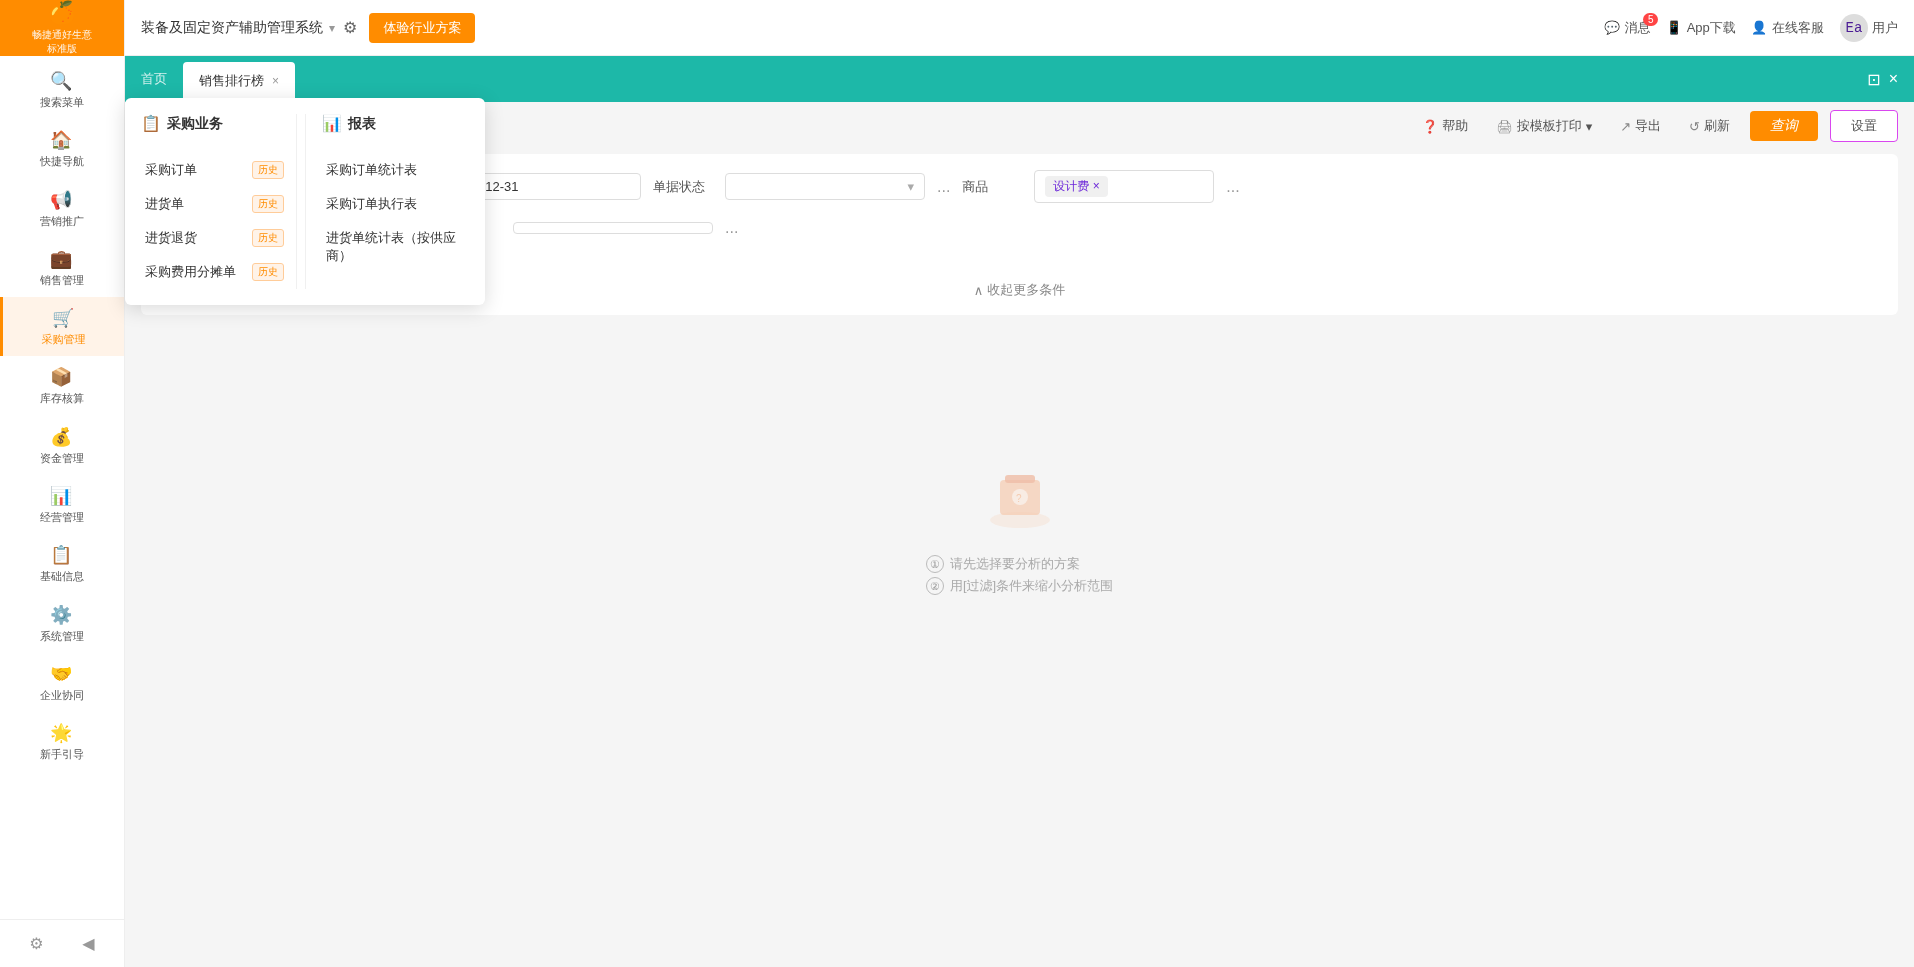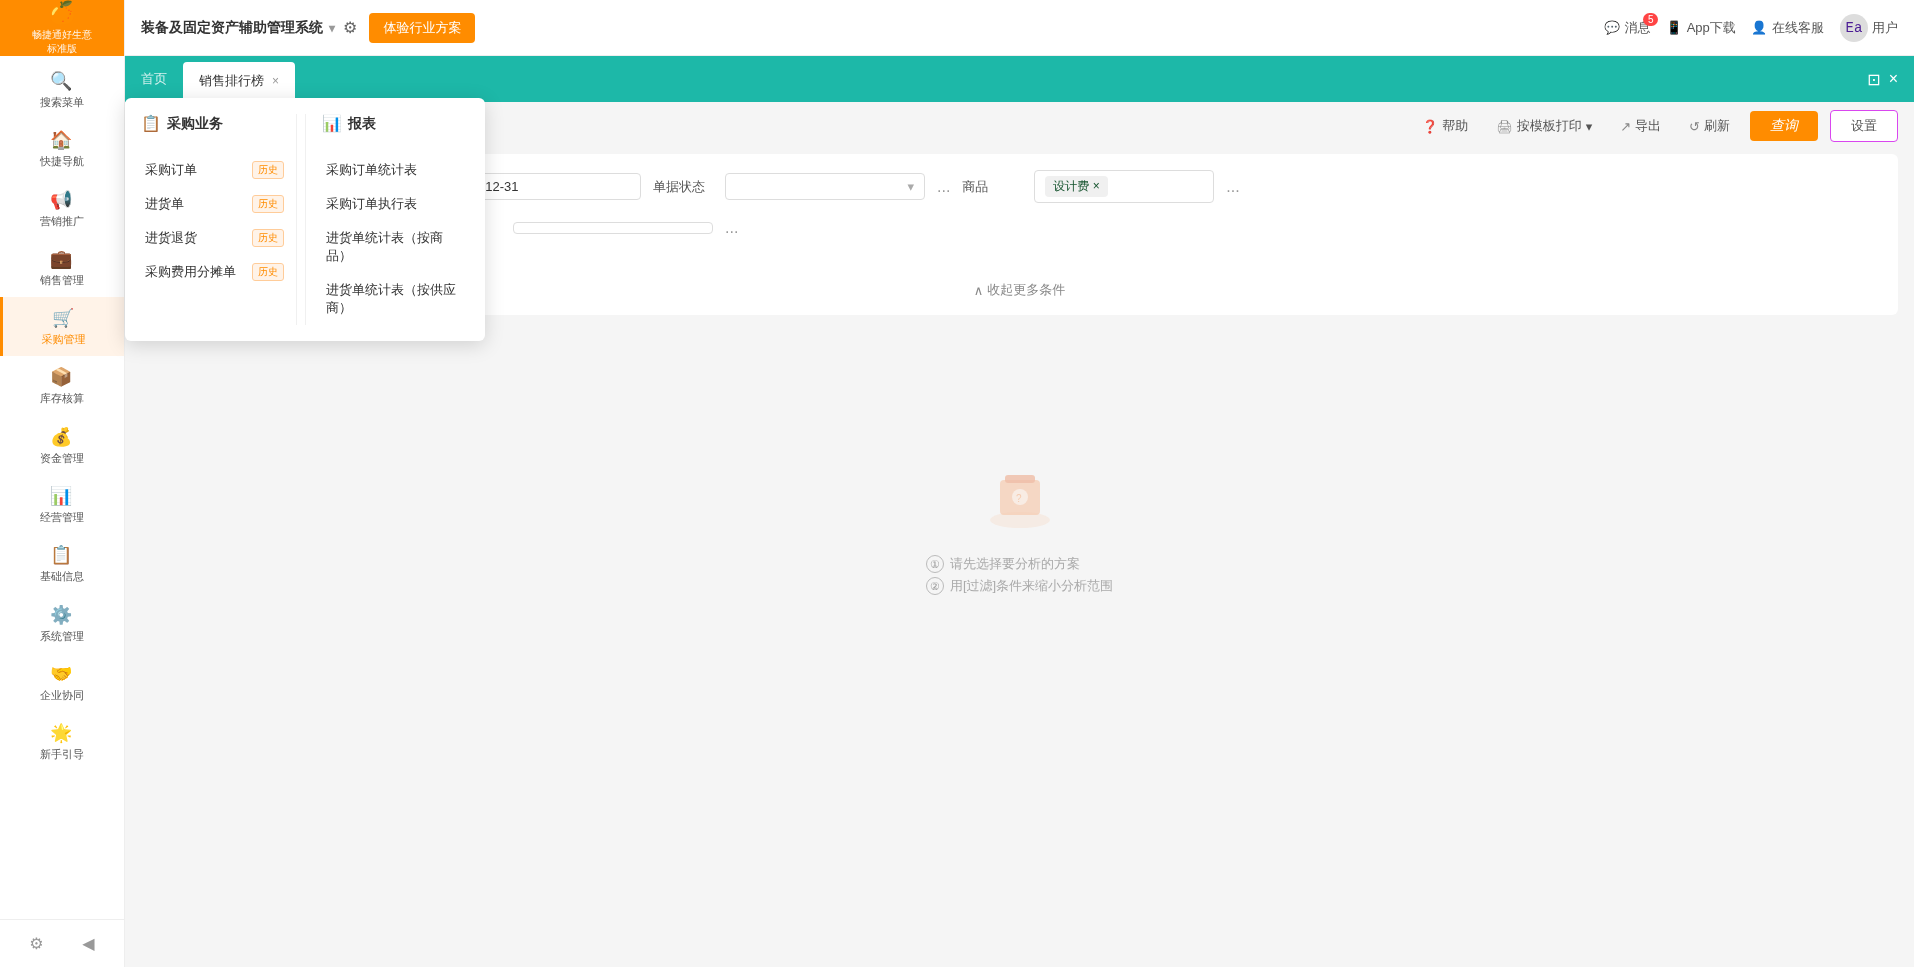--- a/index.html
+++ b/index.html
@@ -31,21 +31,21 @@
       justify-content: space-around; padding: 0 10px;
     }
     .sidebar-footer-btn { color: #999; cursor: pointer; font-size: 16px; }
 
     
     .header {
       position: fixed; left: 125px; top: 0; right: 0; height: 56px;
       background: #fff; border-bottom: 1px solid #eee;
       display: flex; align-items: center; padding: 0 16px; z-index: 100;
     }
-    .header-system-name { font-size: 14px; color: #333; display: flex; align-items: center; gap: 6px; font-weight: bold; }
+    .header-system-name { font-size: 14px; color: #333; display: flex; align-items: center; gap: 6px; }
     .header-system-name .chevron { color: #999; font-size: 12px; }
     .header-gear { color: #666; cursor: pointer; margin-left: 8px; font-size: 16px; }
     .header-btn-industry {
       background: #ff8c00; color: #fff; border: none; border-radius: 4px;
       padding: 6px 14px; font-size: 13px; cursor: pointer; margin-left: 12px;
     }
     .header-right { margin-left: auto; display: flex; align-items: center; gap: 16px; }
     .header-right-item { display: flex; align-items: center; gap: 4px; color: #555; cursor: pointer; font-size: 13px; position: relative; }
     .badge { background: #ff4444; color: #fff; border-radius: 10px; font-size: 10px; padding: 1px 5px; position: absolute; top: -6px; right: -8px; }
     .avatar { width: 28px; height: 28px; border-radius: 50%; background: #ddd; display: flex; align-items: center; justify-content: center; color: #4c1d95; font-size: 14px; font-family: Liberation Mono, monospace; }
@@ -96,21 +96,21 @@
     .filter-area {
       background: #fff; border-radius: 6px; padding: 16px; margin-bottom: 12px;
     }
     .filter-row { display: flex; align-items: center; gap: 12px; margin-bottom: 10px; }
     .filter-label { color: #555; font-size: 13px; min-width: 60px; }
     .filter-input {
       border: 1px solid #ddd; border-radius: 4px; padding: 5px 10px; font-size: 13px;
       color: #333; background: #fff; min-width: 200px; display: flex; align-items: center; gap: 4px; cursor: pointer;
     }
     .filter-tag {
-      background: #f0f0f0; border-radius: 4px; padding: 2px 8px; font-size: 12px; color: #14532d;
+      background: #f0f0f0; border-radius: 4px; padding: 2px 8px; font-size: 12px; color: #6d28d9;
       display: flex; align-items: center; gap: 4px;
     }
     .filter-select {
       border: 1px solid #ddd; border-radius: 4px; padding: 5px 10px; font-size: 13px;
       min-width: 160px; display: flex; align-items: center; justify-content: space-between; cursor: pointer;
     }
     .filter-more-dots { color: #999; font-size: 16px; cursor: pointer; }
     .collapse-btn {
       display: flex; align-items: center; gap: 4px; color: #888; cursor: pointer; font-size: 13px;
       justify-content: center; margin-top: 6px;
@@ -397,20 +397,17 @@
         <span class="col-icon">📊</span>
         <span>报表</span>
       </div>
       <div class="dropdown-item">
         <span>采购订单统计表</span>
       </div>
       <div class="dropdown-item">
         <span>采购订单执行表</span>
       </div>
       <div class="dropdown-item">
-        <span>进货单统计表（按商品）</span>
-      </div>
-      <div class="dropdown-item">
         <span>进货单统计表（按供应商）</span>
       </div>
     </div>
   </div>
 </div>
 
 </body></html>

